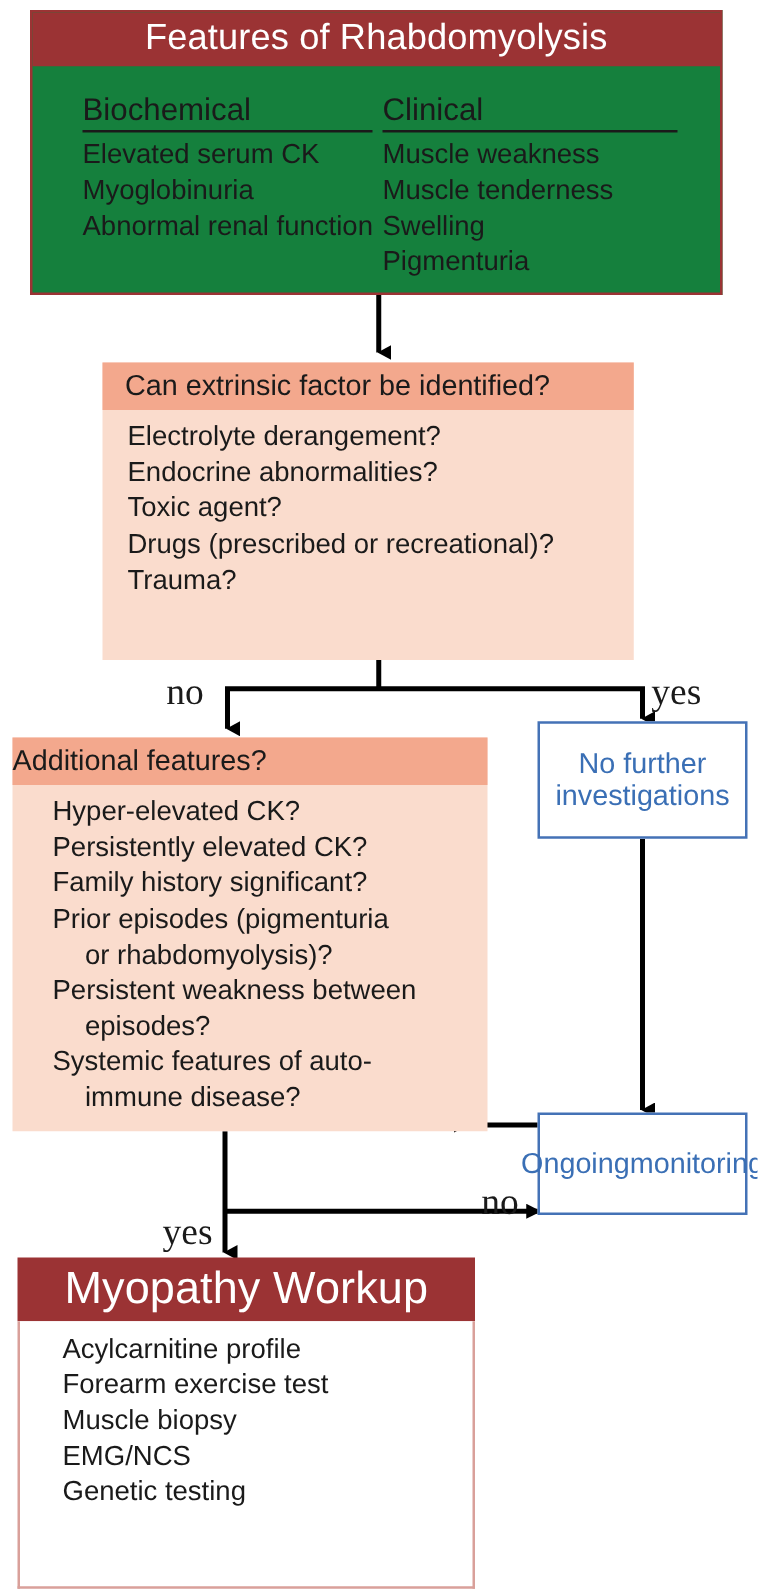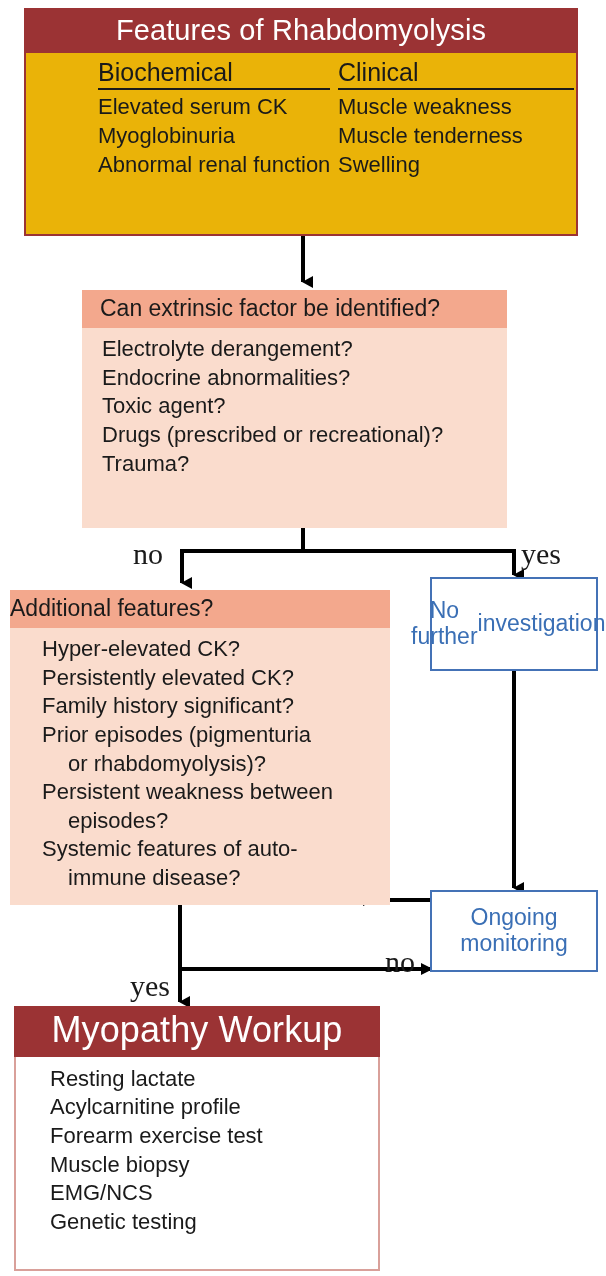--- a/index.html
+++ b/index.html
@@ -21,21 +21,21 @@
     width: 606px;
     height: 1276px;
   }
   .box {
     position: absolute;
     box-sizing: border-box;
   }
   
   .red-frame {
     border: 2px solid #9B3334;
-    background: #eab308;
+    background: #15803d;
   }
   .red-header {
     background: #9B3334;
     color: #ffffff;
     text-align: center;
     font-size: 29px;
     line-height: 1.08;
     padding: 5px 0 7px 0;
     letter-spacing: 0.1px;
   }
@@ -76,22 +76,21 @@
     font-size: 22px;
     line-height: 1.30;
     white-space: pre;
   }
   .indent {
     padding-left: 26px;
   }
   
   .cols {
     display: flex;
-    padding: 4px 0 0 0;
-    margin-left: 32px;
+    padding: 20px 0 0 0;
   }
   .col {
     position: relative;
   }
   .col-head {
     font-size: 25px;
     line-height: 1.2;
     border-bottom: 2px solid #1a1a1a;
     display: inline-block;
     padding-bottom: 1px;
@@ -161,20 +160,21 @@
         <div class="col-head">Biochemical</div>
         <div class="row">Elevated serum CK</div>
         <div class="row">Myoglobinuria</div>
         <div class="row">Abnormal renal function</div>
       </div>
       <div class="col col-b">
         <div class="col-head">Clinical</div>
         <div class="row">Muscle weakness</div>
         <div class="row">Muscle tenderness</div>
         <div class="row">Swelling</div>
+        <div class="row">Pigmenturia</div>
       </div>
     </div>
   </div>
 
   <div class="box peach-wrap" style="left:82px; top:290px; width:425px; height:238px;">
     <div class="peach-header" style="text-align:left; padding-left:18px;">Can extrinsic factor be identified?</div>
     <div class="peach-body" style="padding-left:20px;">
       <div class="row">Electrolyte derangement?</div>
       <div class="row">Endocrine abnormalities?</div>
       <div class="row">Toxic agent?</div>
@@ -195,38 +195,37 @@
       <div class="row">Prior episodes (pigmenturia</div>
       <div class="row indent">or rhabdomyolysis)?</div>
       <div class="row">Persistent weakness between</div>
       <div class="row indent">episodes?</div>
       <div class="row">Systemic features of auto-</div>
       <div class="row indent">immune disease?</div>
     </div>
   </div>
 
   <div class="box blue-box" style="left:430px; top:577px; width:168px; height:94px;
-       flex-direction:row;">
+       flex-direction:column;">
     <div>No further</div>
     <div>investigations</div>
   </div>
 
   <div class="box blue-box" style="left:430px; top:890px; width:168px; height:82px;
-       flex-direction:column;">
+       flex-direction:row;">
     <div>Ongoing</div>
     <div>monitoring</div>
   </div>
 
   <div class="edge-label" style="left:385px; top:947px;">no</div>
   <div class="edge-label" style="left:130px; top:971px;">yes</div>
 
   <div class="box" style="left:14px; top:1006px; width:366px; height:262px;">
     <div class="red-header" style="font-size:36px;">Myopathy Workup</div>
     <div class="white-body" style="padding:8px 0 8px 34px; height:214px; box-sizing:border-box;">
-      <div class="row">Resting lactate</div>
       <div class="row">Acylcarnitine profile</div>
       <div class="row">Forearm exercise test</div>
       <div class="row">Muscle biopsy</div>
       <div class="row">EMG/NCS</div>
       <div class="row">Genetic testing</div>
     </div>
   </div>
 
 </div>
 

